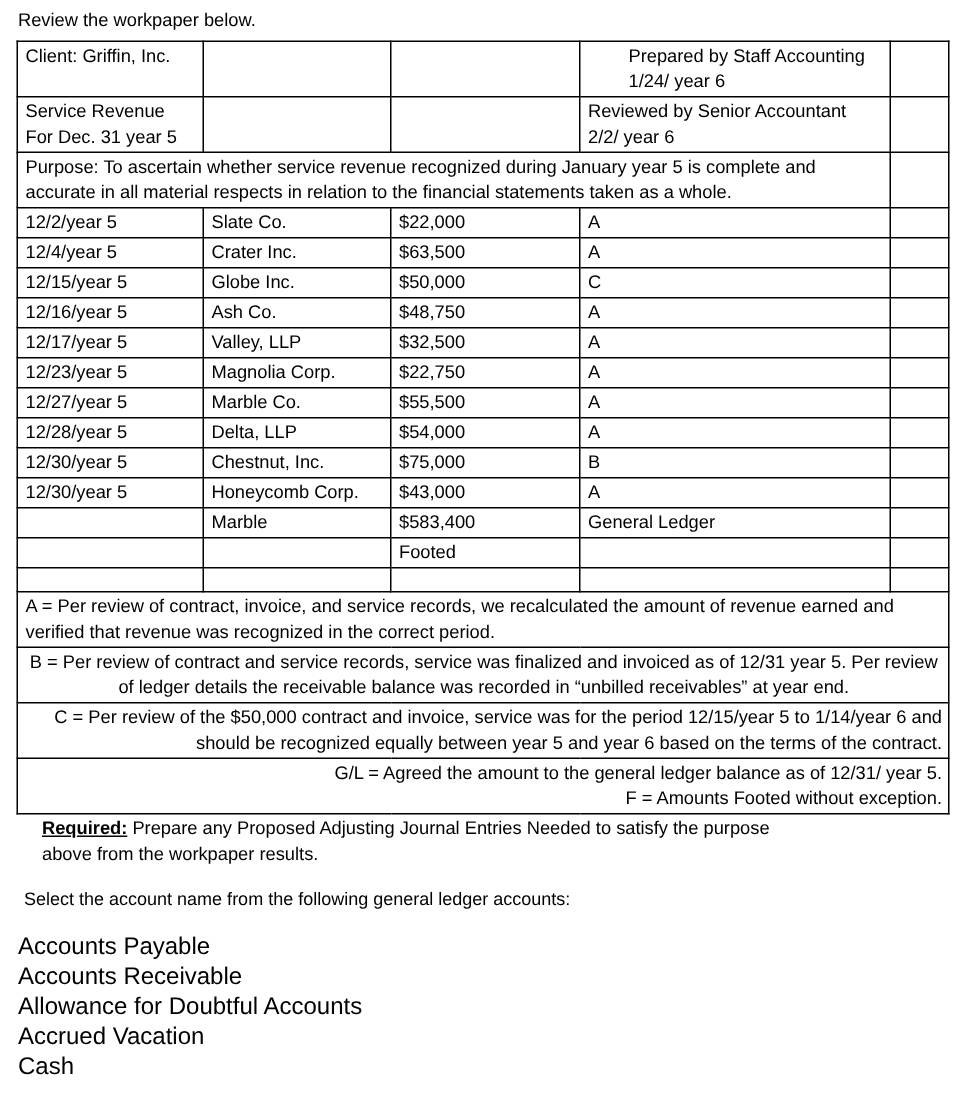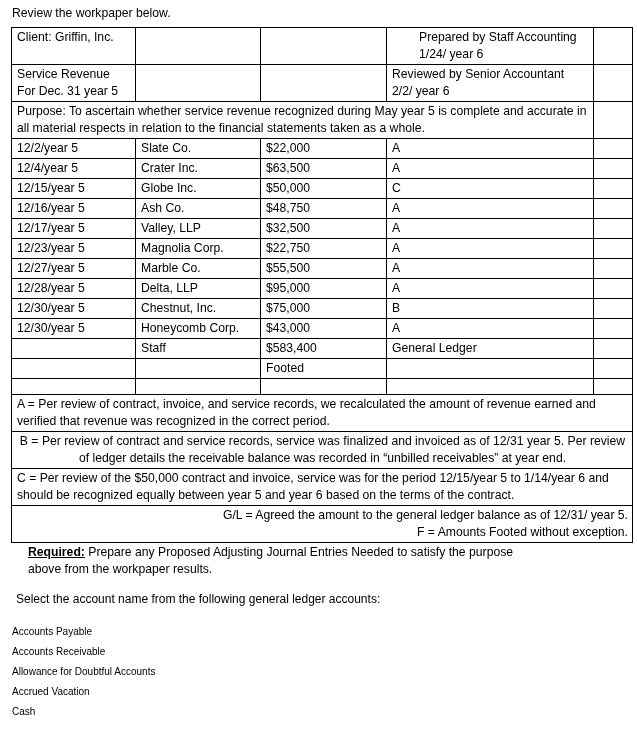--- a/index.html
+++ b/index.html
@@ -68,21 +68,21 @@
     line-height: 17px;
     font-size: 12px;
   }
   .acct-list {
     margin: 0;
     padding: 14px 0 0 12px;
     list-style: none;
   }
   .acct-list li {
     line-height: 20px;
-    font-size: 10px;
+    font-size: 16px;
   }
 </style>
 </head>
 <body>
 
 <div class="page">
 
   <p class="intro-line">Review the workpaper below.</p>
 
   <table class="wp">
@@ -108,21 +108,21 @@
         <td class="hdr-cell" style="white-space: pre-line;">Service Revenue
 For Dec. 31 year 5</td>
         <td class="hdr-cell"></td>
         <td class="hdr-cell"></td>
         <td class="hdr-cell" style="white-space: pre-line;">Reviewed by Senior Accountant
 2/2/ year 6</td>
         <td class="hdr-cell"></td>
       </tr>
 
       <tr>
-        <td class="note-cell" colspan="4">Purpose: To ascertain whether service revenue recognized during May year 5 is complete and accurate in all material respects in relation to the financial statements taken as a whole.</td>
+        <td class="note-cell" colspan="4">Purpose: To ascertain whether service revenue recognized during January year 5 is complete and accurate in all material respects in relation to the financial statements taken as a whole.</td>
         <td></td>
       </tr>
 
     </tbody>
     <tbody id="detail-rows">
         <tr>
           <td>12/2/year 5</td>
           <td>Slate Co.</td>
           <td>$22,000</td>
           <td>A</td>
@@ -166,41 +166,41 @@
         <tr>
           <td>12/27/year 5</td>
           <td>Marble Co.</td>
           <td>$55,500</td>
           <td>A</td>
           <td></td>
         </tr>
         <tr>
           <td>12/28/year 5</td>
           <td>Delta, LLP</td>
-          <td>$95,000</td>
+          <td>$54,000</td>
           <td>A</td>
           <td></td>
         </tr>
         <tr>
           <td>12/30/year 5</td>
           <td>Chestnut, Inc.</td>
           <td>$75,000</td>
           <td>B</td>
           <td></td>
         </tr>
         <tr>
           <td>12/30/year 5</td>
           <td>Honeycomb Corp.</td>
           <td>$43,000</td>
           <td>A</td>
           <td></td>
         </tr>
         <tr>
           <td></td>
-          <td>Staff</td>
+          <td>Marble</td>
           <td>$583,400</td>
           <td>General Ledger</td>
           <td></td>
         </tr>
         <tr>
           <td></td>
           <td></td>
           <td>Footed</td>
           <td></td>
           <td></td>
@@ -214,21 +214,21 @@
         </tr>
       </tbody>
     <tbody id="note-rows">
         <tr>
           <td class="note-cell" colspan="5" style="white-space: pre-line;">A = Per review of contract, invoice, and service records, we recalculated the amount of revenue earned and verified that revenue was recognized in the correct period.</td>
         </tr>
         <tr>
           <td class="note-cell" colspan="5" style="white-space: pre-line; text-align: center;">B = Per review of contract and service records, service was finalized and invoiced as of 12/31 year 5. Per review of ledger details the receivable balance was recorded in “unbilled receivables” at year end.</td>
         </tr>
         <tr>
-          <td class="note-cell" colspan="5" style="white-space: pre-line;">C = Per review of the $50,000 contract and invoice, service was for the period 12/15/year 5 to 1/14/year 6 and should be recognized equally between year 5 and year 6 based on the terms of the contract.</td>
+          <td class="note-cell" colspan="5" style="white-space: pre-line; text-align: right;">C = Per review of the $50,000 contract and invoice, service was for the period 12/15/year 5 to 1/14/year 6 and should be recognized equally between year 5 and year 6 based on the terms of the contract.</td>
         </tr>
         <tr>
           <td class="note-cell" colspan="5" style="white-space: pre-line; text-align: right;">G/L = Agreed the amount to the general ledger balance as of 12/31/ year 5.
 F = Amounts Footed without exception.</td>
         </tr>
       </tbody>
   </table>
 
   <p class="required-block">
     <span class="required-label">Required:</span><span> Prepare any Proposed Adjusting Journal Entries Needed to satisfy the purpose above from the workpaper results.</span>

